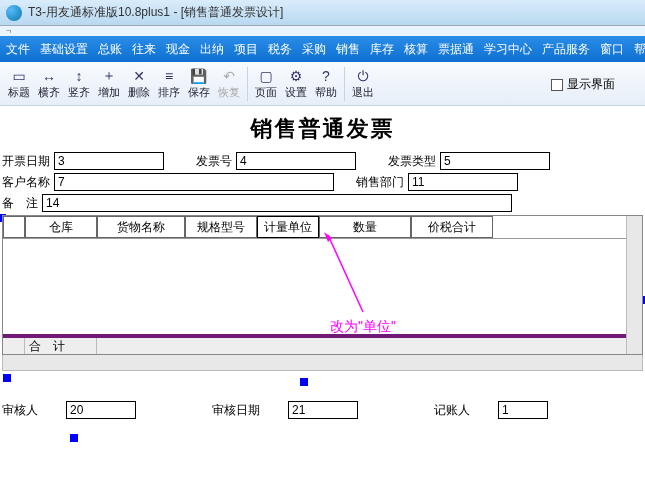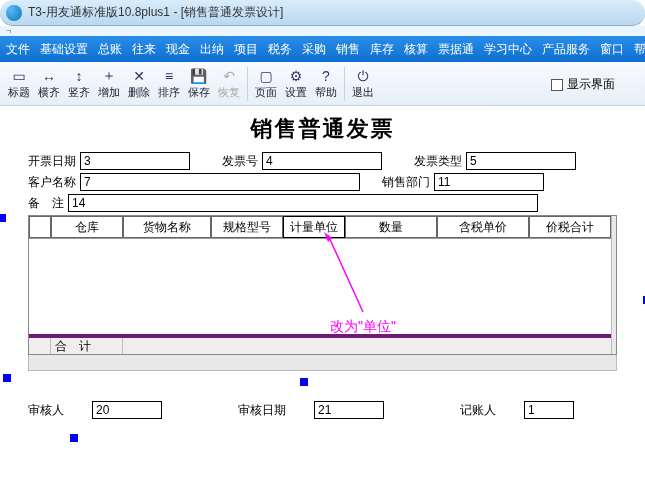--- a/index.html
+++ b/index.html
@@ -1,31 +1,31 @@
 <!DOCTYPE html>
 <html><head>
 <meta charset="utf-8">
 <style>
 * { box-sizing: border-box; margin: 0; padding: 0; }
 body { font-family: "Microsoft YaHei", SimSun, sans-serif; font-size: 12px; background: #fff; width: 645px; height: 503px; overflow: hidden; }
-.titlebar { background: linear-gradient(#d9ecfb, #b8d8f0); height: 26px; display: flex; align-items: center; padding: 0 6px; border-bottom: 1px solid #9ab; border-radius: 13px; }
+.titlebar { background: linear-gradient(#d9ecfb, #b8d8f0); height: 26px; display: flex; align-items: center; padding: 0 6px; border-bottom: 1px solid #9ab; }
 .titlebar .icon { width: 16px; height: 16px; background: radial-gradient(circle at 30% 30%, #5bf, #17a); border-radius: 50%; margin-right: 6px; }
 .titlebar .title { color: #333; }
 .subline { height: 10px; background: #eaf4fc; font-size: 9px; padding-left: 6px; color: #666; }
 .menubar { background: linear-gradient(#2a8de8, #0e6fd0); height: 26px; display: flex; align-items: center; padding: 0 6px; gap: 10px; color: #fff; }
 .menubar span { cursor: default; white-space: nowrap; }
 .toolbar { background: linear-gradient(#f8fbff, #e6eef7); height: 44px; display: flex; align-items: center; border-bottom: 1px solid #c4d4e4; padding: 0 4px; position: relative; }
 .tbtn { width: 30px; text-align: center; cursor: pointer; }
 .tbtn .ic { height: 18px; display: flex; align-items: center; justify-content: center; font-size: 14px; color: #336; }
 .tbtn .lb { font-size: 11px; color: #223; }
 .tbtn.disabled .ic, .tbtn.disabled .lb { color: #aaa; }
 .tsep { width: 1px; height: 34px; background: #c4d4e4; margin: 0 3px; }
 .showui { position: absolute; right: 30px; top: 14px; display: flex; align-items: center; gap: 4px; }
 .showui .cb { width: 12px; height: 12px; border: 1px solid #555; background: #fff; }
-.canvas { position: relative; padding: 6px 28px; }
+.canvas { position: relative; padding: 6px 2px; }
 .bigtitle { text-align: center; font-size: 22px; font-family: SimSun; font-weight: bold; margin: 2px 0 8px; letter-spacing: 2px; }
 .frow { display: flex; align-items: center; margin: 3px 0; gap: 4px; }
 .flabel { }
 .fbox { border: 1px solid #000; height: 18px; padding: 0 3px; background: #fff; display: flex; align-items: center; }
 .handle { width: 8px; height: 8px; background: #00f; position: absolute; }
 .tablewrap { border: 1px solid #888; }
 .thead { display: flex; background: #fff; }
 .th { border: 1px solid #666; height: 22px; display: flex; align-items: center; justify-content: center; font-size: 12px; background: #fff; position: relative; }
 .th.sel { border: 1px solid #000; }
 .tbody { height: 96px; background: #fff; border-top: 1px solid #999; }
@@ -154,21 +154,20 @@
   <div class="tablewrap" style="position:relative;">
     <div style="display:flex;">
       <div style="flex:1;">
         <div class="thead" id="thead">
             <div class="th" style="width: 22px;"></div>
             <div class="th" style="width: 72px;">仓库</div>
             <div class="th" style="width: 88px;">货物名称</div>
             <div class="th" style="width: 72px;">规格型号</div>
             <div class="th sel" style="width: 62px;">计量单位</div>
             <div class="th" style="width: 92px;">数量</div>
-            <div class="th" style="width: 92px;">含税单价</div>
             <div class="th" style="width: 82px;">价税合计</div>
           </div>
         <div class="tbody"></div>
         <div class="tfoot">
           <div class="cell" style="width:22px;"></div>
           <div class="cell" style="width:72px;padding-left:4px;">合　计</div>
         </div>
       </div>
       <div class="scrollbar-v"></div>
     </div>

